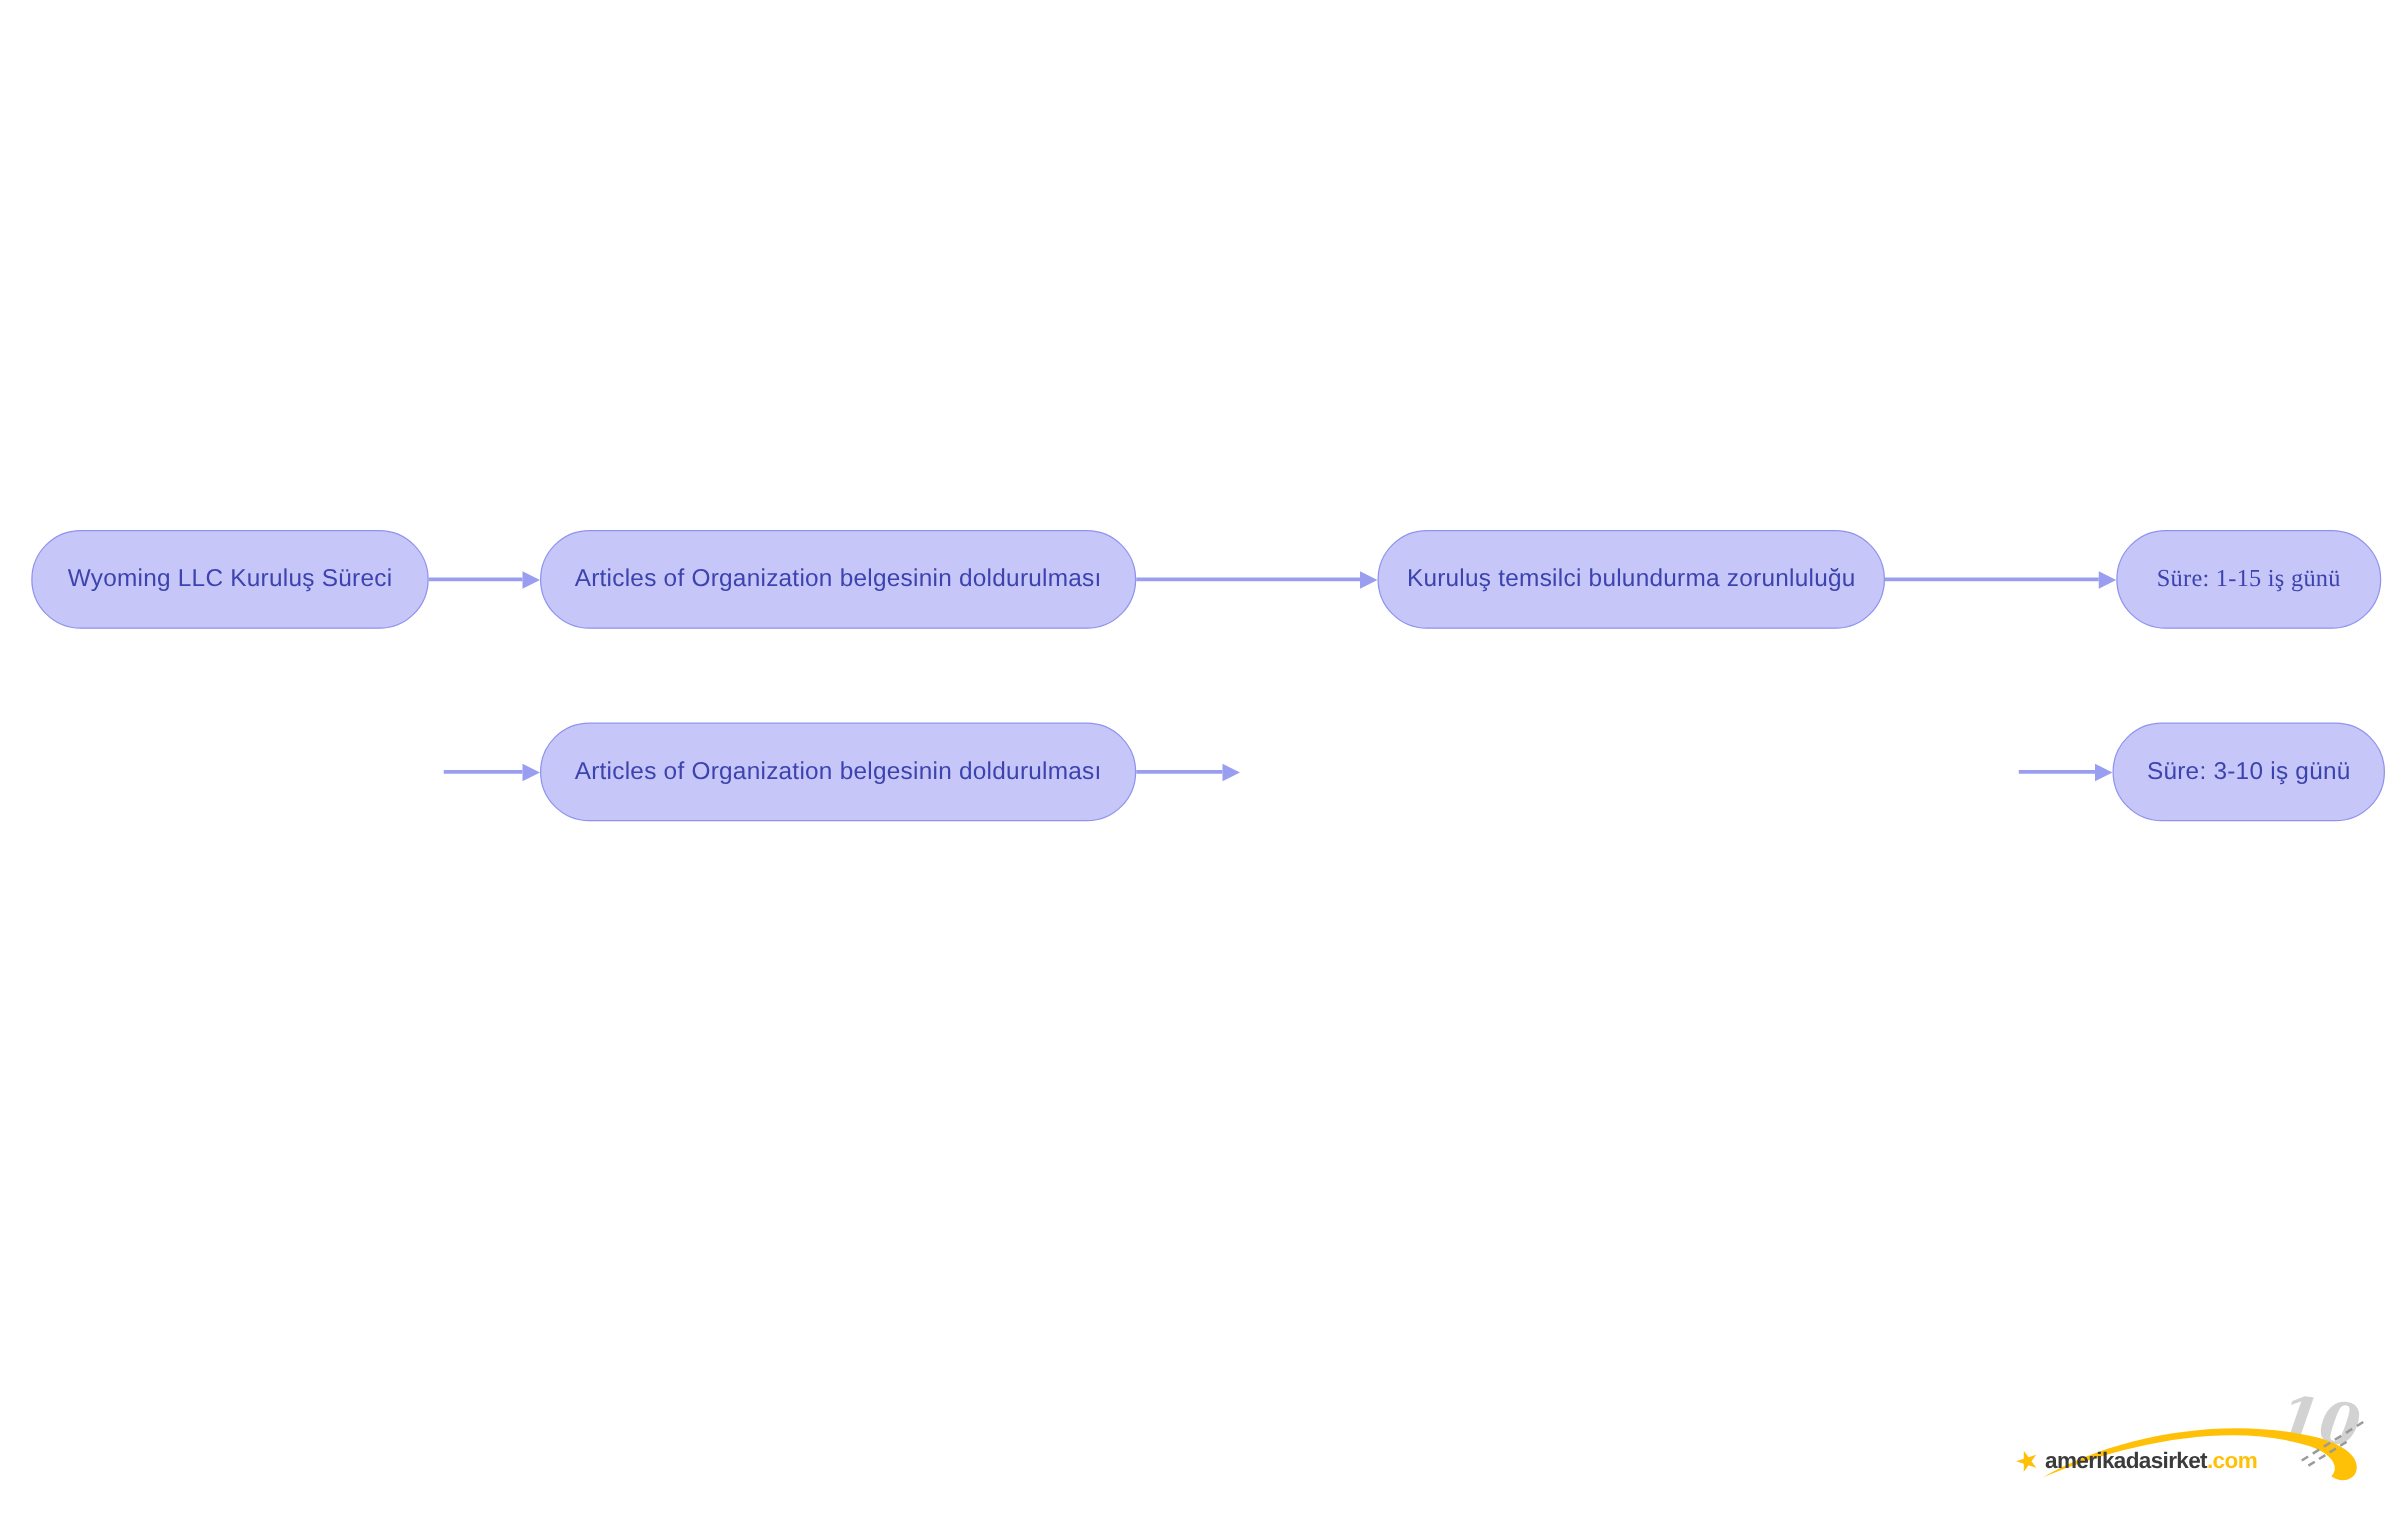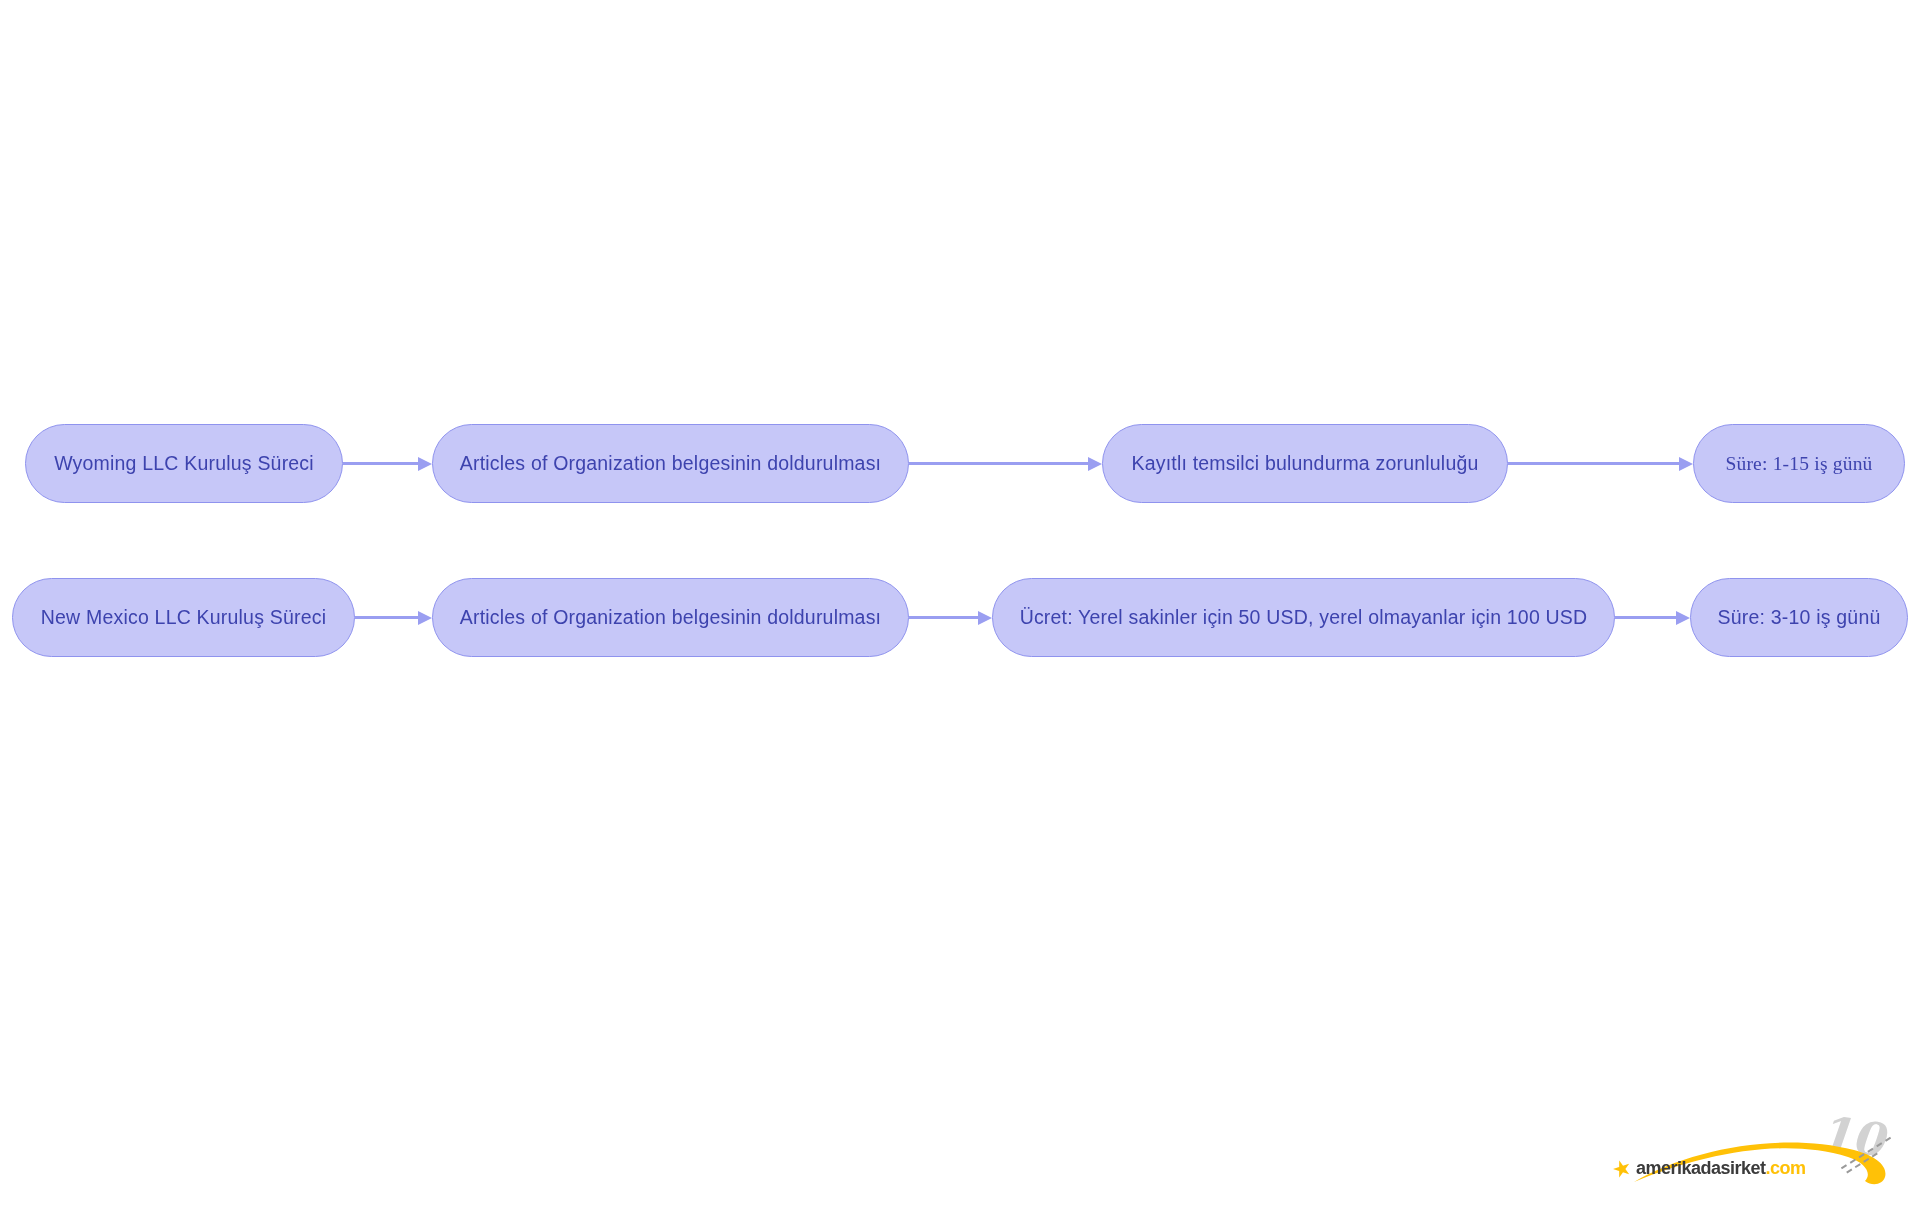--- a/index.html
+++ b/index.html
@@ -129,35 +129,33 @@
 <div class="canvas">
 
   <div class="node r1 n-wy1">Wyoming LLC Kuruluş Süreci</div>
   <div class="arrow r1-a a-wy1">
     <span class="head"></span>
   </div>
   <div class="node r1 n-wy2">Articles of Organization belgesinin doldurulması</div>
   <div class="arrow r1-a a-wy2">
     <span class="head"></span>
   </div>
-  <div class="node r1 n-wy3">Kayıtlı temsilci bulundurma zorunluluğu</div>
+  <div class="node r1 n-wy3">Kuruluş temsilci bulundurma zorunluluğu</div>
   <div class="arrow r1-a a-wy3">
     <span class="head"></span>
   </div>
   <div class="node r1 n-wy4">Süre: 1-15 iş günü</div>
 
-  <div class="node r2 n-nm1">New Mexico LLC Kuruluş Süreci</div>
   <div class="arrow r2-a a-nm1">
     <span class="head"></span>
   </div>
   <div class="node r2 n-nm2">Articles of Organization belgesinin doldurulması</div>
   <div class="arrow r2-a a-nm2">
     <span class="head"></span>
   </div>
-  <div class="node r2 n-nm3">Ücret: Yerel sakinler için 50 USD, yerel olmayanlar için 100 USD</div>
   <div class="arrow r2-a a-nm3">
     <span class="head"></span>
   </div>
   <div class="node r2 n-nm4">Süre: 3-10 iş günü</div>
 
   <div class="logo">
     <div class="watermark-num">10</div>
     <div class="scribble s1"></div>
     <div class="scribble s2"></div>
     <svg class="swoosh" width="270" height="58" viewBox="0 0 270 58">

